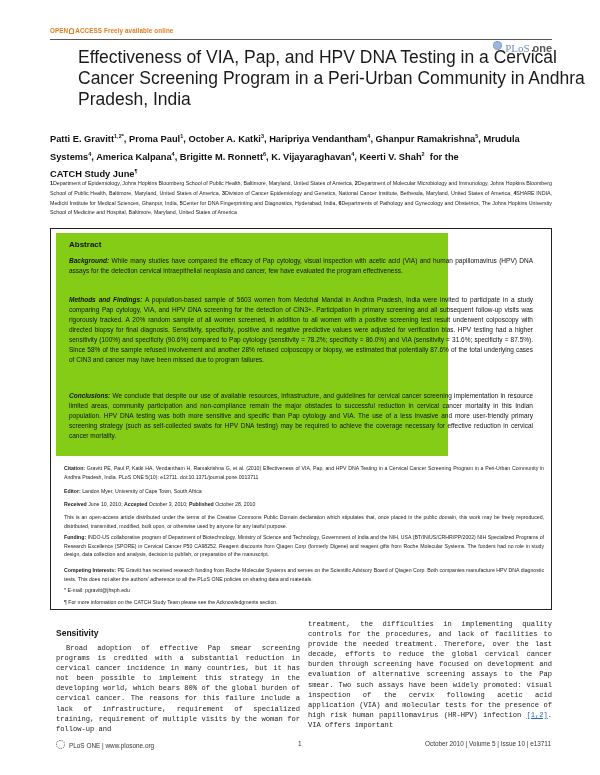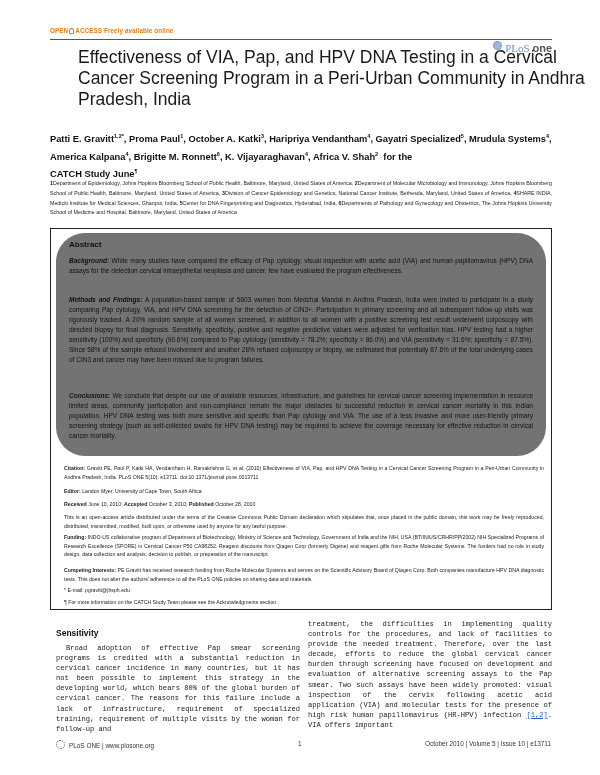--- a/index.html
+++ b/index.html
@@ -11,21 +11,21 @@
   .oa .free{color:#e07b1a;}
   .logo{position:absolute;right:0;top:-3px;font-size:11px;color:#6f8fc3;white-space:nowrap;font-family:"Liberation Serif",serif;margin-top:20px;}
   .logo .one{font-family:"Liberation Sans",sans-serif;color:#555;font-weight:bold;}
   .logo .sun{display:inline-block;width:7px;height:7px;border-radius:50%;background:#9bb7de;border:1px dotted #5e7fb8;margin-right:3px;vertical-align:2px;}
   .title{position:absolute;left:50px;top:47px;width:510px;font-size:17.5px;font-weight:normal;line-height:21px;color:#1a1a1a;margin-left:28px;}
   .authors{position:absolute;left:50px;top:129px;width:510px;font-size:9.3px;font-weight:bold;line-height:14.5px;}
   .authors sup{font-size:5.5px;}
   .affil{position:absolute;left:50px;top:179px;width:502px;font-size:5.3px;line-height:9.8px;text-align:justify;color:#222;}
   .affil b{font-weight:bold;}
   .frame{position:absolute;left:50px;top:228px;width:502px;height:382px;border:1.3px solid #222;box-sizing:border-box;}
-  .abstract{position:absolute;left:56px;top:233px;width:490px;height:223px;background:#737373;border-radius:29px;}
+  .abstract{position:absolute;left:56px;top:233px;width:392px;height:223px;background:#84cc16;}
   .abs-h{position:absolute;left:13px;top:7px;font-size:8px;font-weight:bold;}
   .abs-p{position:absolute;left:13px;width:464px;font-size:6.5px;line-height:10px;text-align:justify;}
   .abs-p .lbl{font-weight:bold;font-style:italic;}
   .meta{position:absolute;left:64px;width:480px;font-size:5.2px;line-height:8.6px;text-align:justify;color:#222;}
   .meta b{font-weight:bold;}
   .intro-h{position:absolute;left:56px;top:628px;font-size:8.5px;font-weight:bold;}
   .col{position:absolute;width:244px;font-family:Liberation Mono, monospace;font-size:7.1px;line-height:10.1px;text-align:justify;color:#222;}
   .col .ref{color:#1f5fbf;text-decoration:underline;}
   .footer{position:absolute;left:56px;top:740px;width:495px;height:12px;font-size:6.4px;color:#333;}
   .footer .fl{position:absolute;left:0;top:0;white-space:nowrap;}
@@ -49,26 +49,26 @@
     </div>
   </div>
 
   <div class="title">Effectiveness of VIA, Pap, and HPV DNA Testing in a Cervical Cancer Screening Program in a Peri-Urban Community in Andhra Pradesh, India</div>
 
   <div class="authors">
     <span><span>Patti E. Gravitt</span><sup>1,2*</sup></span>,
     <span><span>Proma Paul</span><sup>1</sup></span>,
     <span><span>October A. Katki</span><sup>3</sup></span>,
     <span><span>Haripriya Vendantham</span><sup>4</sup></span>,
-    <span><span>Gayatri Specialized</span><sup>5</sup></span>,
+    <span><span>Ghanpur Ramakrishna</span><sup>5</sup></span>,
     <span><span>Mrudula Systems</span><sup>4</sup></span>,
     <span><span>America Kalpana</span><sup>4</sup></span>,
     <span><span>Brigitte M. Ronnett</span><sup>6</sup></span>,
     <span><span>K. Vijayaraghavan</span><sup>4</sup></span>,
-    <span><span>Africa V. Shah</span><sup>2</sup></span>&nbsp;
+    <span><span>Keerti V. Shah</span><sup>2</sup></span>&nbsp;
     <span>for the</span><br>
     <span><span>CATCH Study June</span><sup>¶</sup></span>
   </div>
 
   <div class="affil">
     <b>1</b><span>Department of Epidemiology, Johns Hopkins Bloomberg School of Public Health, Baltimore, Maryland, United States of America,</span>
     <b>2</b><span>Department of Molecular Microbiology and Immunology, Johns Hopkins Bloomberg School of Public Health, Baltimore, Maryland, United States of America,</span>
     <b>3</b><span>Division of Cancer Epidemiology and Genetics, National Cancer Institute, Bethesda, Maryland, United States of America,</span>
     <b>4</b><span>SHARE INDIA, Mediciti Institute for Medical Sciences, Ghanpur, India,</span>
     <b>5</b><span>Center for DNA Fingerprinting and Diagnostics, Hyderabad, India,</span>

